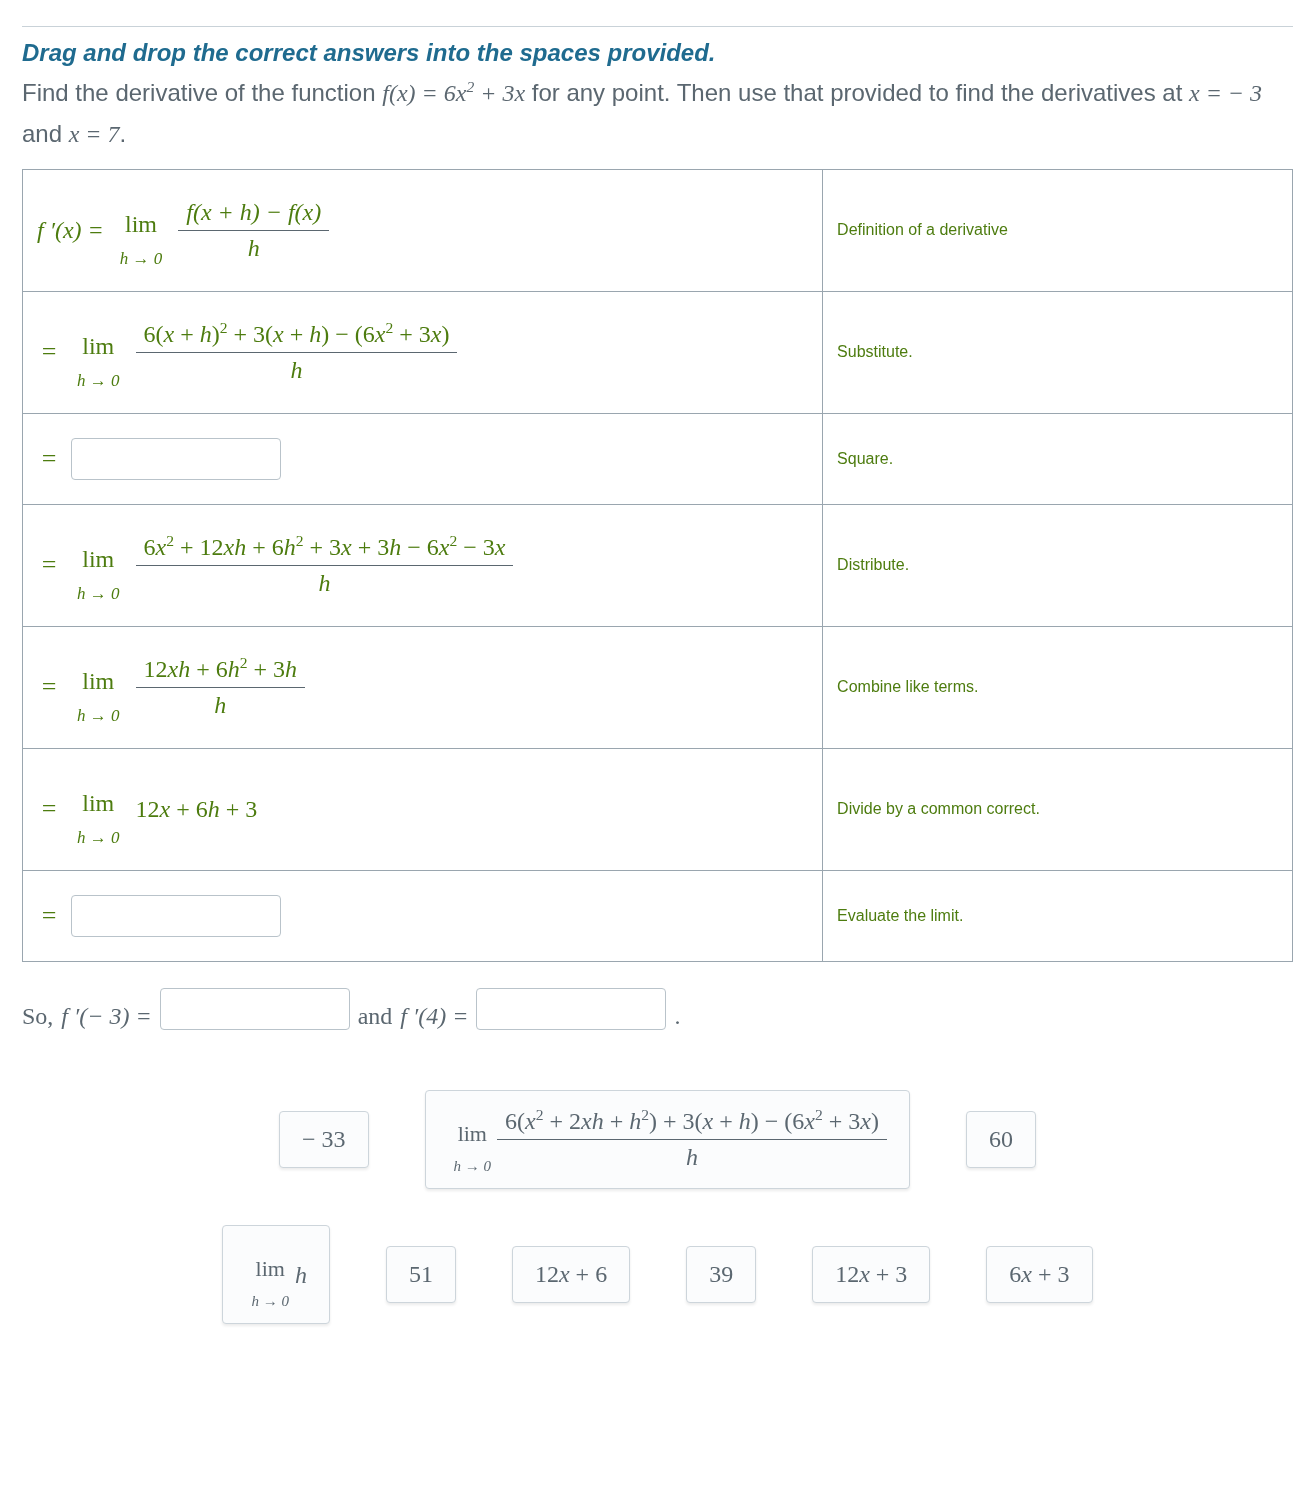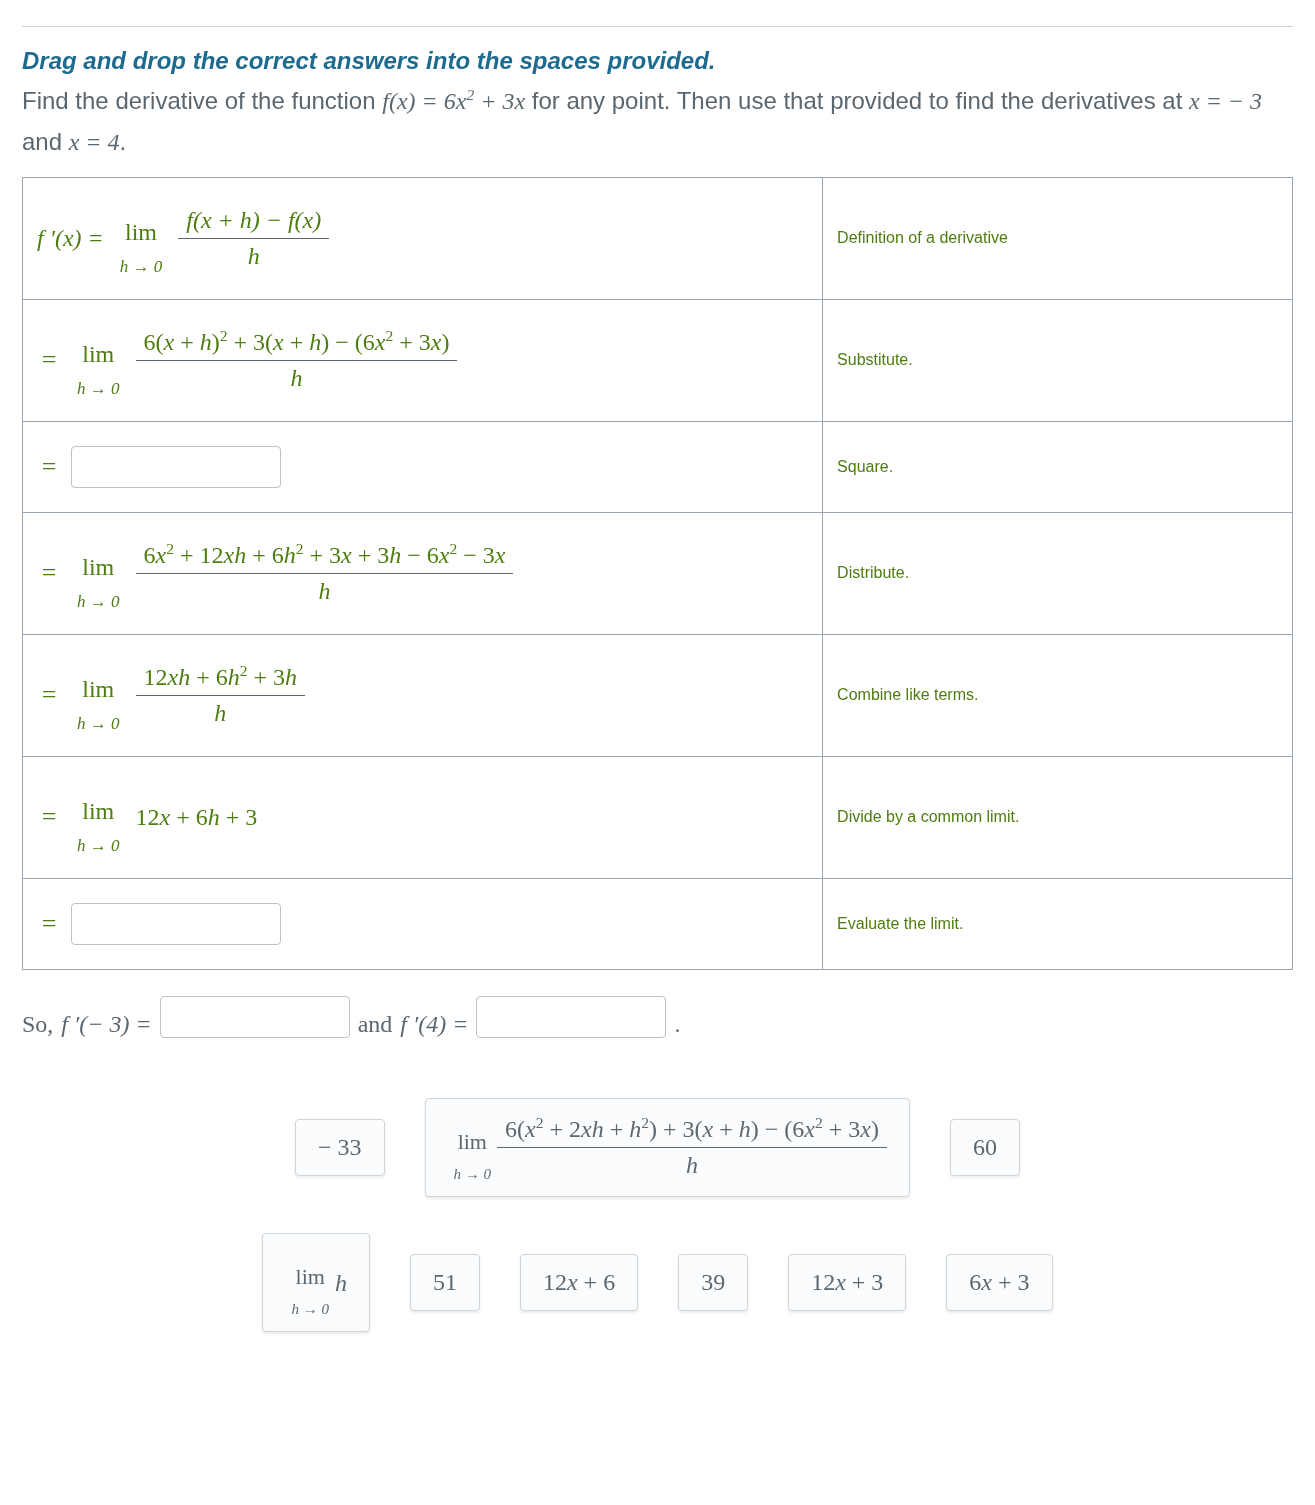--- a/index.html
+++ b/index.html
@@ -11,21 +11,21 @@
     color: #5b6770;
     background: #fff;
     width: 1315px;
   }
   .instructions {
     color: #1f6b8f;
     font-weight: 700;
     font-style: italic;
     margin: 6px 0 6px 0;
     border-top: 1px solid #c9d2d8;
-    padding-top: 20px;
+    padding-top: 12px;
   }
   .prompt {
     color: #5b6770;
     line-height: 1.7;
     margin-bottom: 14px;
   }
   .math-i { font-style: italic; font-family: Georgia, 'Times New Roman', serif; }
   sup { font-size: 0.65em; vertical-align: super; }
   table.work {
     border-collapse: collapse;
@@ -76,34 +76,34 @@
     font-family: Georgia, 'Times New Roman', serif;
     font-size: 24px;
     color: #5b6770;
     display: inline-flex;
     align-items: center;
     cursor: grab;
   }
   .tile .lim .top { font-size: 22px; }
   .tile .lim .bot { font-size: 15px; }
   .bank-rows { display:flex; flex-direction:column; gap:36px; align-items:center; }
-  .row1, .row2 { display:flex; gap:40px; align-items:center; justify-content:center; }
+  .row1, .row2 { display:flex; gap:56px; align-items:center; justify-content:center; }
 </style>
 </head>
 <body>
 
 <div class="instructions">Drag and drop the correct answers into the spaces provided.</div>
 
 <div class="prompt">
   <span>Find the derivative of the function </span>
   <span class="math-i">f(<span style="font-style:italic">x</span>) = 6<span style="font-style:italic">x</span><sup>2</sup> + 3<span style="font-style:italic">x</span></span>
   <span> for any point. Then use that provided to find the derivatives at </span>
   <span class="math-i">x = − 3</span>
   <span> and </span>
-  <span class="math-i">x = 4</span><span>.</span>
+  <span class="math-i">x = 7</span><span>.</span>
 </div>
 
 <table class="work">
 
   <tbody>
       <tr>
     <td class="expr-cell">
       <div class="expr-row">
         <span class="math-i">f ′(x) =</span>
         <span class="lim">
@@ -184,21 +184,21 @@
     <td class="expr-cell">
       <div class="expr-row">
         <span class="eq">=</span>
         <span class="lim">
           <span class="top">lim</span>
           <span class="bot">h → 0</span>
         </span>
         <span style="font-style:normal">12<span class="math-i">x</span> + 6<span class="math-i">h</span> + 3</span>
       </div>
     </td>
-    <td class="reason-cell">Divide by a common limit.</td>
+    <td class="reason-cell">Divide by a common correct.</td>
   </tr>
 
   <tr>
     <td class="expr-cell">
       <div class="expr-row">
         <span class="eq">=</span>
         <span class="drop" style="min-width:210px"></span>
       </div>
     </td>
     <td class="reason-cell">Evaluate the limit.</td>

